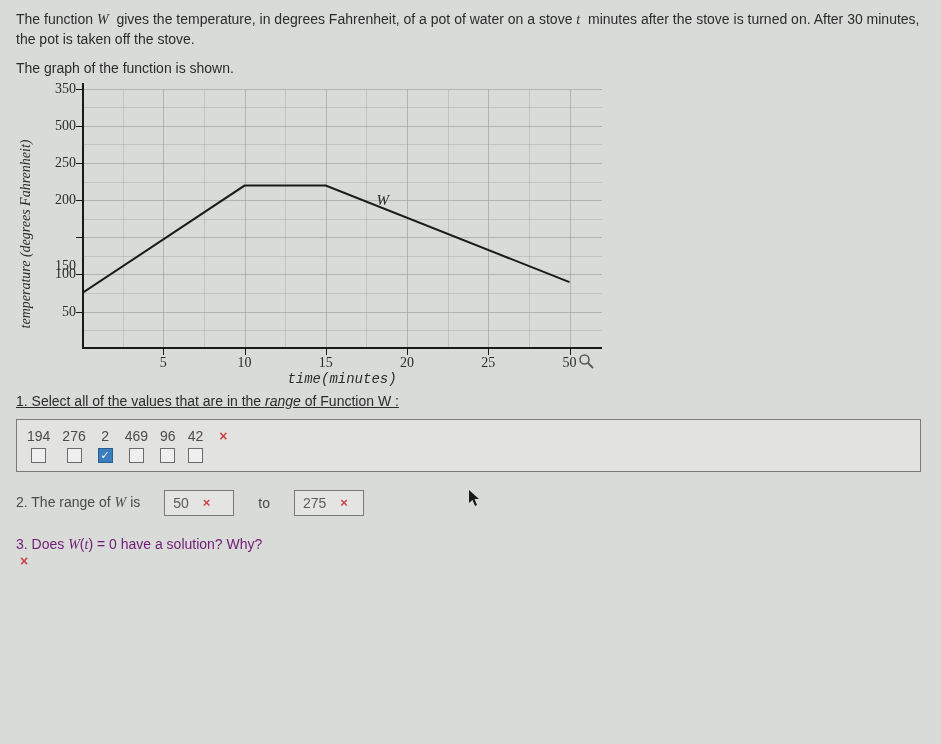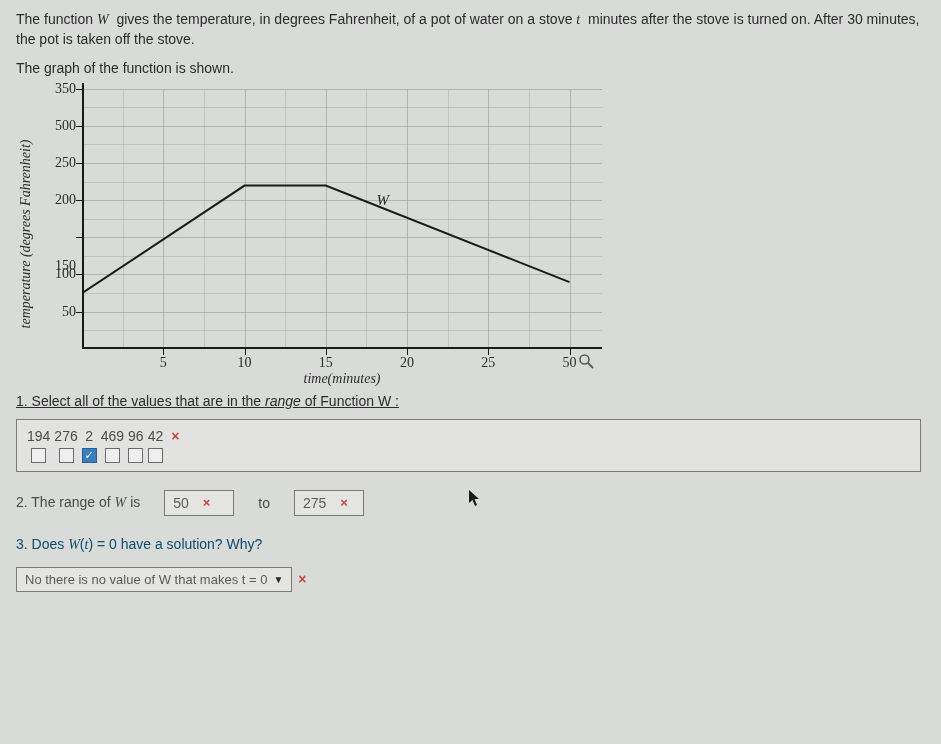--- a/index.html
+++ b/index.html
@@ -26,43 +26,43 @@
 .gridline-h, .gridline-v { position: absolute; background: #9a9a98; }
 .gridline-h { height: 1px; left: 0; right: 0; }
 .gridline-v { width: 1px; top: 0; bottom: 0; }
 .axis-line { position: absolute; background: #1a1a1a; }
 .axis-x { height: 2px; left: 0; right: 0; bottom: 0; }
 .axis-y { width: 2px; left: 0; top: -6px; bottom: 0; }
 .tick-v { position: absolute; width: 1px; height: 6px; bottom: -6px; background: #1a1a1a; }
 .tick-h { position: absolute; height: 1px; width: 6px; left: -6px; background: #1a1a1a; }
 .y-tick-label { position: absolute; right: 100%; padding-right: 6px; font-family: Georgia, serif; font-size: 14px; transform: translateY(-50%); }
 .x-tick-label { position: absolute; top: 100%; padding-top: 6px; font-family: Georgia, serif; font-size: 14px; transform: translateX(-50%); }
-.x-axis-label { position: absolute; top: 100%; left: 50%; transform: translateX(-50%); margin-top: 22px; font-style: italic; font-family: Liberation Serif, serif; font-size: 14px; }
+.x-axis-label { position: absolute; top: 100%; left: 50%; transform: translateX(-50%); margin-top: 22px; font-style: italic; font-family: Liberation Mono, monospace; font-size: 14px; }
 .plot-line { position: absolute; left: 0; top: 0; width: 100%; height: 100%; }
 .curve-label { position: absolute; font-style: italic; font-family: Georgia, serif; font-size: 15px; }
 .magnifier { position: absolute; right: 8px; bottom: -24px; font-size: 16px; color: #5a5a5a; }
 .question-text { margin: 10px 0; text-decoration: underline; }
 .answer-box {
   border: 1px solid #7a7a7a; background: #e2e3e1;
   padding: 8px 10px; margin: 6px 0 18px 0; width: 905px;
 }
-.opts-row { display: flex; gap: 4px; align-items: center; }
+.opts-row { display: flex; gap: 12px; align-items: center; }
 .opt-col { display: flex; flex-direction: column; align-items: center; font-size: 14px; color: #4b4b4b; }
 .opt-val { margin-bottom: 4px; }
 .chk { width: 15px; height: 15px; border: 1px solid #6b6b6b; background: #efefef; display:inline-flex; align-items:center; justify-content:center; font-size:11px; color:#fff; }
 .chk.checked { background: #3a7ebd; border-color:#2a5e8d; }
 .mark-x { color: #c44; font-weight: bold; font-size: 14px; margin-left: 4px; }
 .mark-x.small { font-size: 13px; }
 .q-row { display: flex; align-items: center; gap: 24px; margin: 14px 0 20px 0; color: #4b4b4b; }
 .val-box {
   border: 1px solid #7a7a7a; background: #e4e5e3;
   padding: 4px 8px; display: inline-flex; align-items: center; gap: 10px;
   font-size: 14px; color: #5a5a5a; min-width: 70px;
 }
-.q3 { margin-bottom: 14px; color: #0c4a6e; }
+.q3 { color: #701a75; }
 .cursor { position: absolute; font-size: 18px; color: #1a1a1a; }
 .dropdown-box {
   border: 1px solid #7a7a7a; background: #e4e5e3;
   padding: 4px 8px; display: inline-flex; align-items: center; gap: 6px;
   font-size: 13px; color: #5a5a5a;
 }
 .caret { font-size: 10px; color: #2b2b2b; }
 </style>
 </head>
 <body>
@@ -195,18 +195,14 @@
         <path d="M1 1 L1 14 L4.5 11 L7 17 L9 16 L6.5 10 L11 10 Z" fill="#1a1a1a"></path>
       </svg>
   </span>
 </div>
 
 <p class="q3">
   3. Does <span class="var">W</span>(<span class="var">t</span>) = 0 have a solution? Why?
 </p>
 
 <div style="display:flex; align-items:center; gap:2px;">
-  <span class="dropdown-box">
-    <span>No there is no value of W that makes t = 0</span>
-    <span class="caret">▼</span>
-  </span>
   <span class="mark-x">×</span>
 </div>
 
 </body></html>

